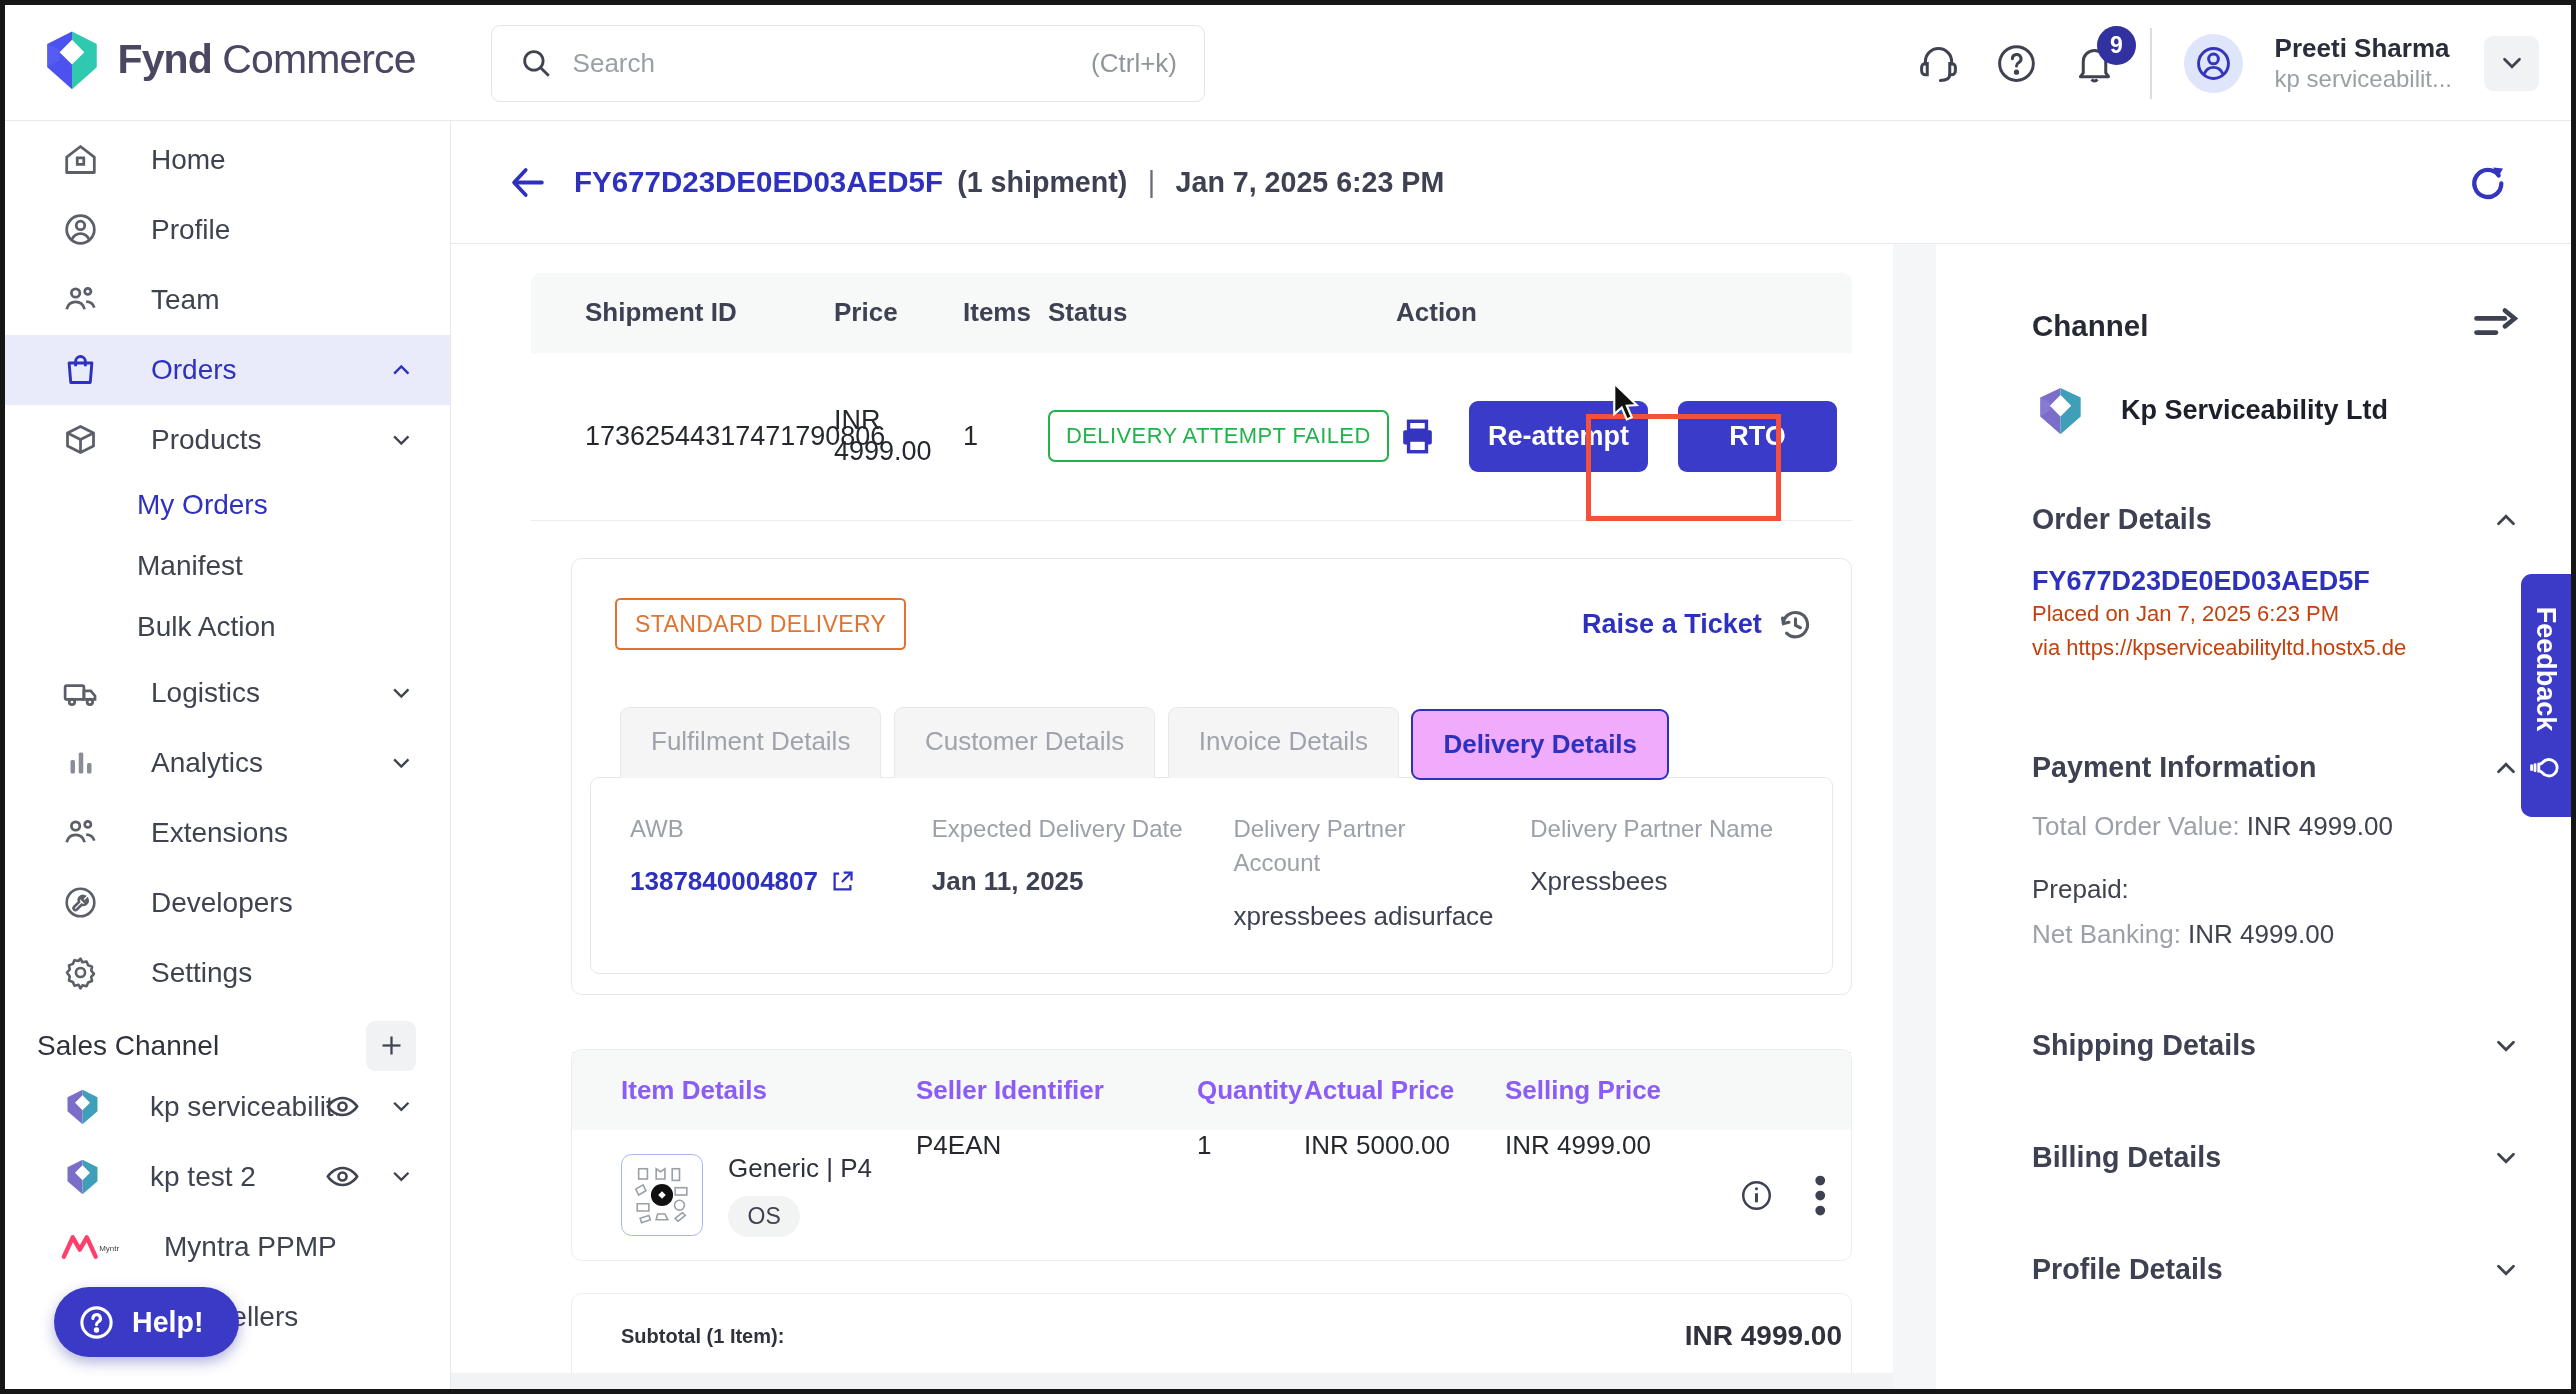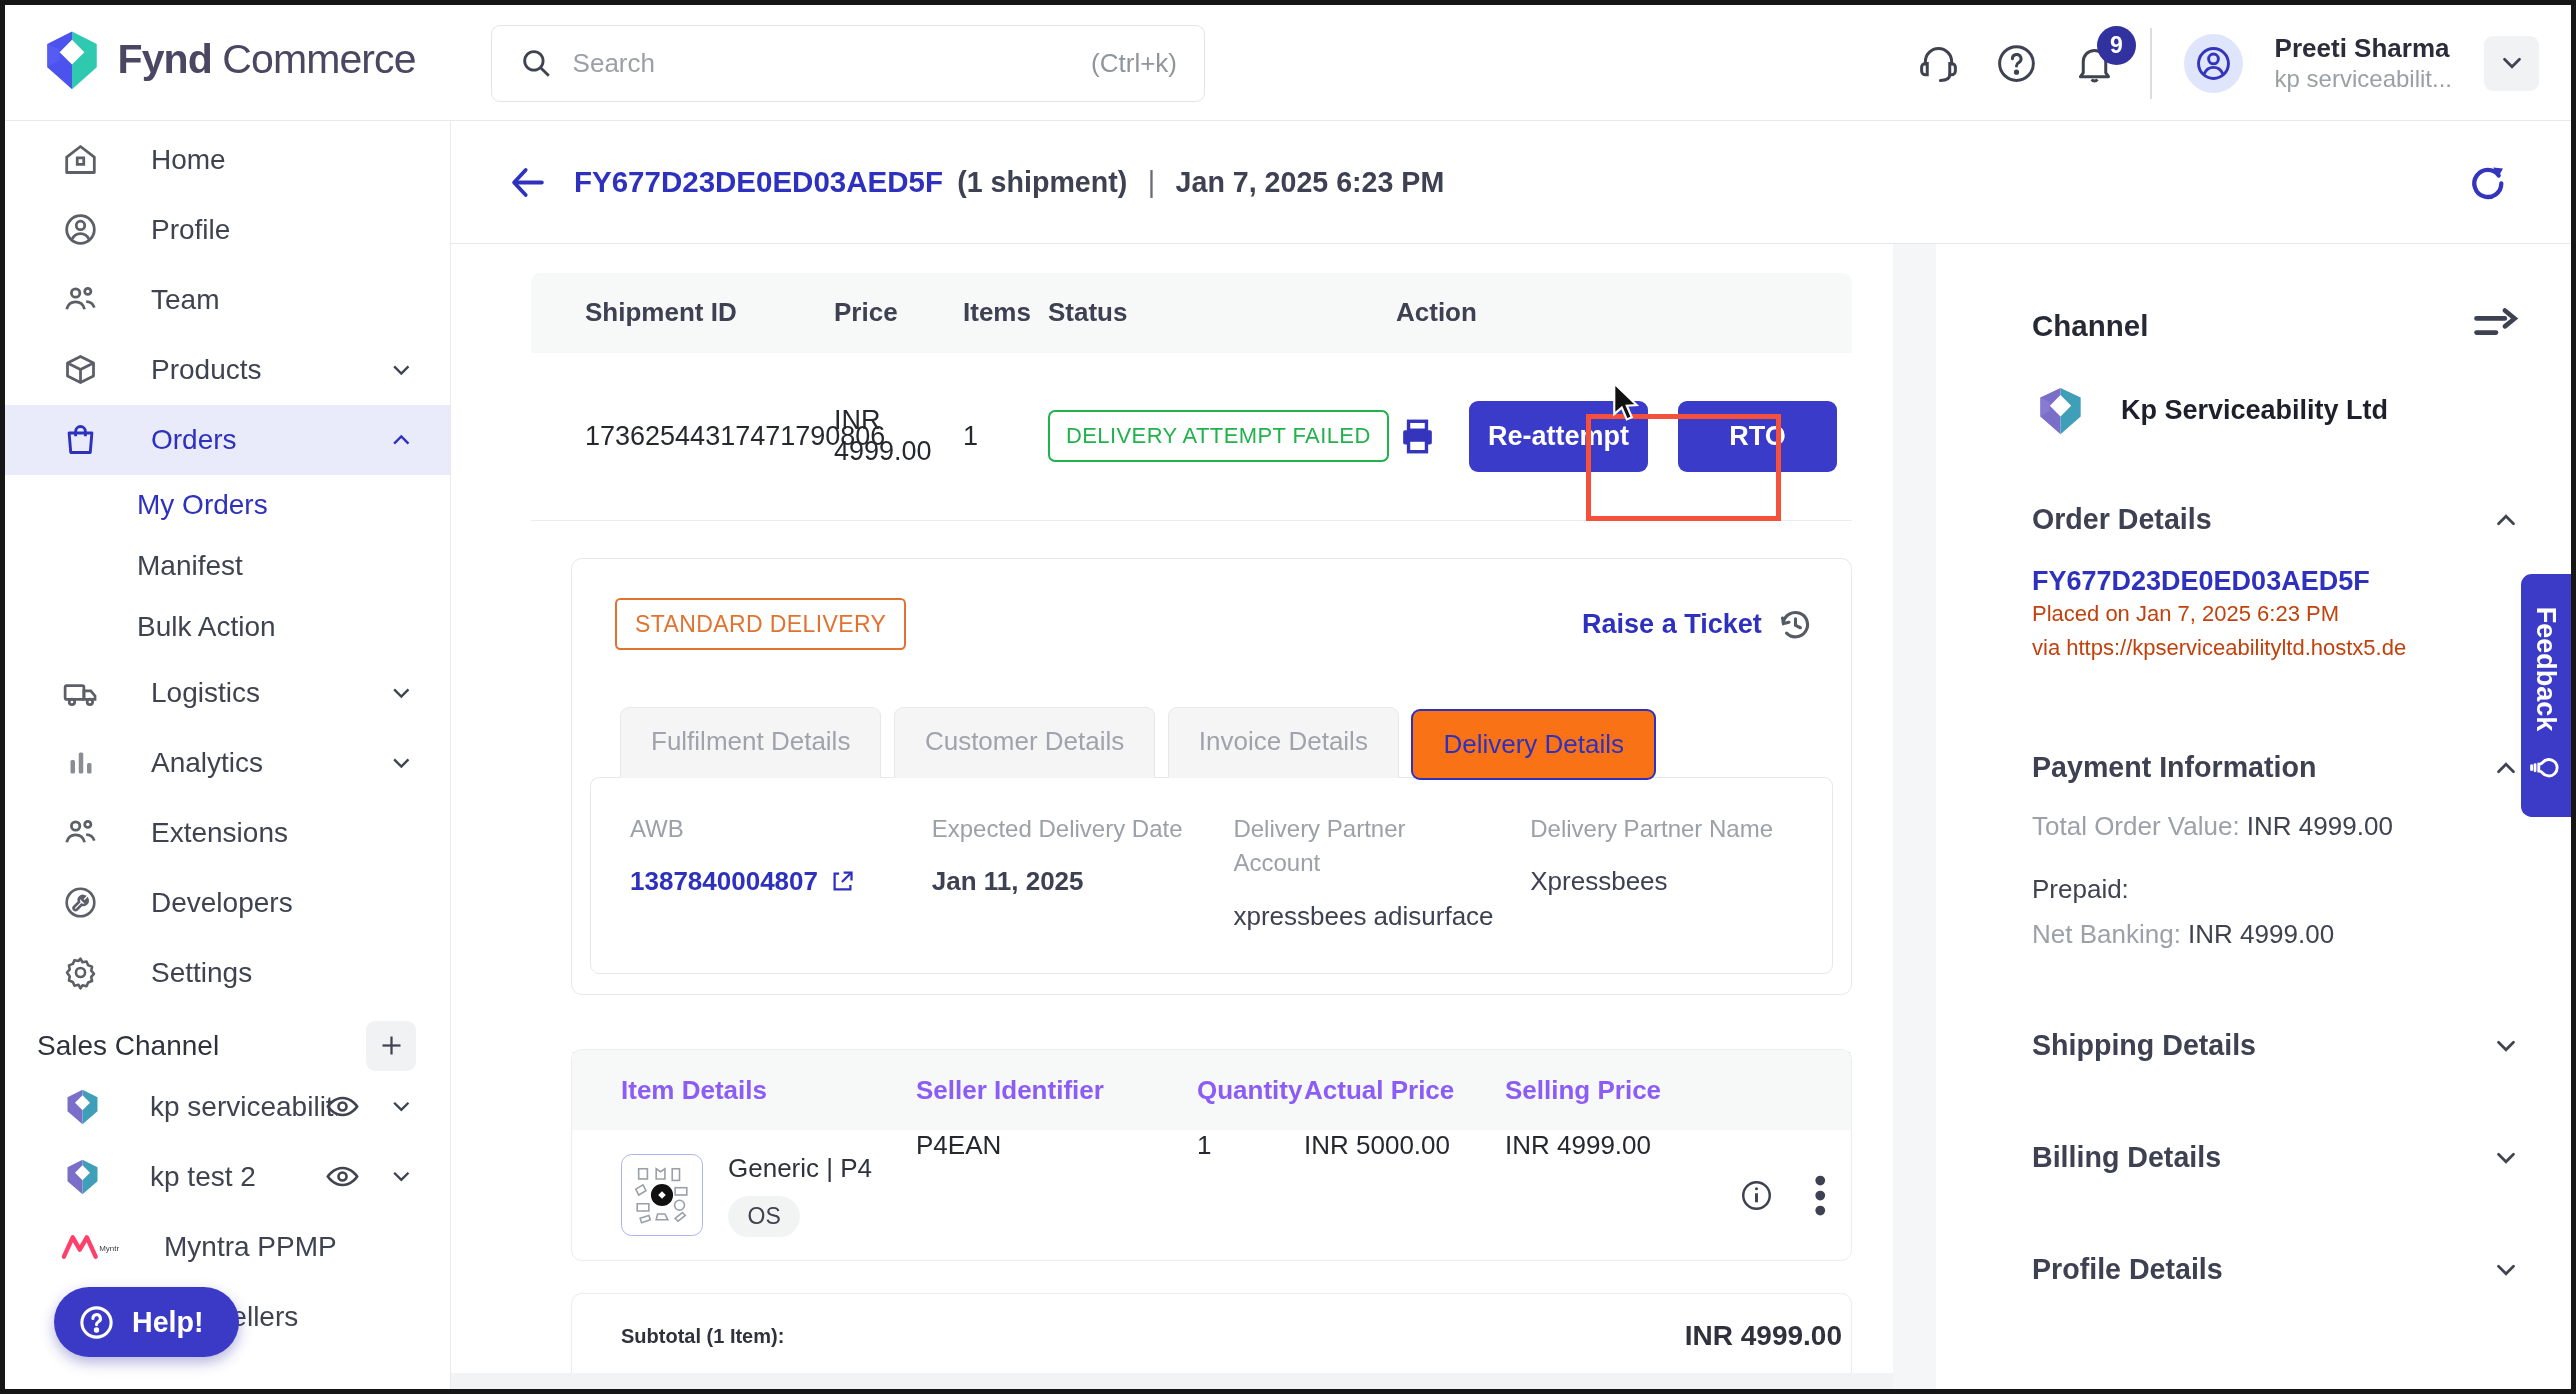--- a/index.html
+++ b/index.html
@@ -79,21 +79,21 @@
   .annot-rect { position:absolute; left:1135px; top:170px; width:195px; height:107px; border:5.4px solid #f4503c; pointer-events:none; z-index:15; }
   .cursor { position:absolute; left:1156px; top:136px; z-index:16; }
 
   .detailscard { position:absolute; left:120px; top:314px; width:1281px; height:437px; border:1.8px solid #e7e8ea; border-radius:10.7px; background:#fff; }
   .dc-top { display:flex; justify-content:space-between; align-items:center; padding:39px 36px 0 43px; }
   .std-badge { border:2.7px solid #e2722f; color:#e2722f; font-size:23px; font-weight:500; padding:10.7px 18px; border-radius:5.4px; letter-spacing:0.4px; }
   .raise { display:flex; align-items:center; gap:14.3px; cursor:pointer; }
   .raise span { color:#2e31be; font-size:27px; font-weight:700; }
   .tabs { display:flex; gap:12.5px; padding:57px 0 0 48px; position:relative; z-index:2; }
   .tab { background:#f5f5f6; border:1.8px solid #e8e8ea; border-bottom:none; color:#a0a3ab; font-size:26px; padding:18px 30px; border-radius:9px 9px 0 0; cursor:pointer; }
-  .tab.active { background:#f97316; color:#2e31be; font-weight:400; border:2.7px solid #2e31be; border-radius:9px; position:relative; top:1.8px; }
+  .tab.active { background:#f0abfc; color:#2e31be; font-weight:700; border:2.7px solid #2e31be; border-radius:9px; position:relative; top:1.8px; }
   .tabpanel { margin:-1.8px 18px 0 18px; border:1.8px solid #e8e8ea; border-radius:9px; padding:34px 0 41px 39px; display:flex; position:relative; z-index:1; }
   .field { width:308px; padding-right:18px; }
   .flabel { font-size:24px; color:#9ca0a8; line-height:1.45; }
   .fvalue { margin-top:19.6px; font-size:26px; color:#3d4152; font-weight:600; }
   .fvalue.link { color:#2e31be; display:flex; align-items:center; gap:10.7px; }
   .fvalue.normal { font-weight:500; }
   .journey-wrap { position:absolute; left:0; right:0; bottom:-29.5px; display:flex; justify-content:center; }
   .journey-line { position:absolute; left:0; right:0; top:28px; height:1.8px; background:#e7e8ea; }
   .journey-pill { position:relative; background:#fff; border:1.8px solid #e3e4e6; border-radius:36px; height:57px; padding:0 32px; display:flex; align-items:center; gap:14.3px; color:#2e31be; font-size:25px; font-weight:600; cursor:pointer; box-shadow:0 1.8px 5.4px rgba(0,0,0,.04); }
 
@@ -236,46 +236,46 @@
         <span class="sic">
             <svg width="39" height="39" viewBox="0 0 24 24" fill="none" stroke="#5c5f68" stroke-width="1.7">
               <circle cx="9" cy="8" r="2.6"></circle>
               <circle cx="16.5" cy="7" r="1.9"></circle>
               <path d="M3.5 18c.8-3 2.9-4.5 5.5-4.5s4.7 1.5 5.5 4.5"></path>
               <path d="M15.5 13.3c2.3 0 4.2 1.3 5 3.7"></path>
             </svg>
           </span>
         <span class="slabel">Team</span>
       </div>
+      <div class="sitem active">
+        <span class="sic">
+            <svg width="39" height="39" viewBox="0 0 24 24" fill="none" stroke="#2e31be" stroke-width="1.8">
+              <path d="M5 8h14l-1 12H6z" stroke-linejoin="round"></path>
+              <path d="M9 10V7a3 3 0 0 1 6 0v3"></path>
+            </svg>
+          </span>
+        <span class="slabel">Orders</span>
+        <span class="schev">
+            <svg width="28.6" height="28.6" viewBox="0 0 24 24" fill="none" stroke="#2e31be" stroke-width="2">
+              <polyline points="6,15 12,9 18,15"></polyline>
+            </svg>
+          </span>
+      </div>
       <div class="sitem">
         <span class="sic">
             <svg width="39" height="39" viewBox="0 0 24 24" fill="none" stroke="#5c5f68" stroke-width="1.7">
               <path d="M4 8l8-4 8 4-8 4z" stroke-linejoin="round"></path>
               <path d="M4 8v8l8 4 8-4V8" stroke-linejoin="round"></path>
               <path d="M12 12v8"></path>
             </svg>
           </span>
         <span class="slabel">Products</span>
         <span class="schev">
             <svg width="28.6" height="28.6" viewBox="0 0 24 24" fill="none" stroke="#3f4450" stroke-width="2">
               <polyline points="6,9 12,15 18,9"></polyline>
-            </svg>
-          </span>
-      </div>
-      <div class="sitem active">
-        <span class="sic">
-            <svg width="39" height="39" viewBox="0 0 24 24" fill="none" stroke="#2e31be" stroke-width="1.8">
-              <path d="M5 8h14l-1 12H6z" stroke-linejoin="round"></path>
-              <path d="M9 10V7a3 3 0 0 1 6 0v3"></path>
-            </svg>
-          </span>
-        <span class="slabel">Orders</span>
-        <span class="schev">
-            <svg width="28.6" height="28.6" viewBox="0 0 24 24" fill="none" stroke="#2e31be" stroke-width="2">
-              <polyline points="6,15 12,9 18,15"></polyline>
             </svg>
           </span>
       </div>
       <div class="subitem active">
         <span class="slabel">My Orders</span>
       </div>
       <div class="subitem">
         <span class="slabel">Manifest</span>
       </div>
       <div class="subitem">

